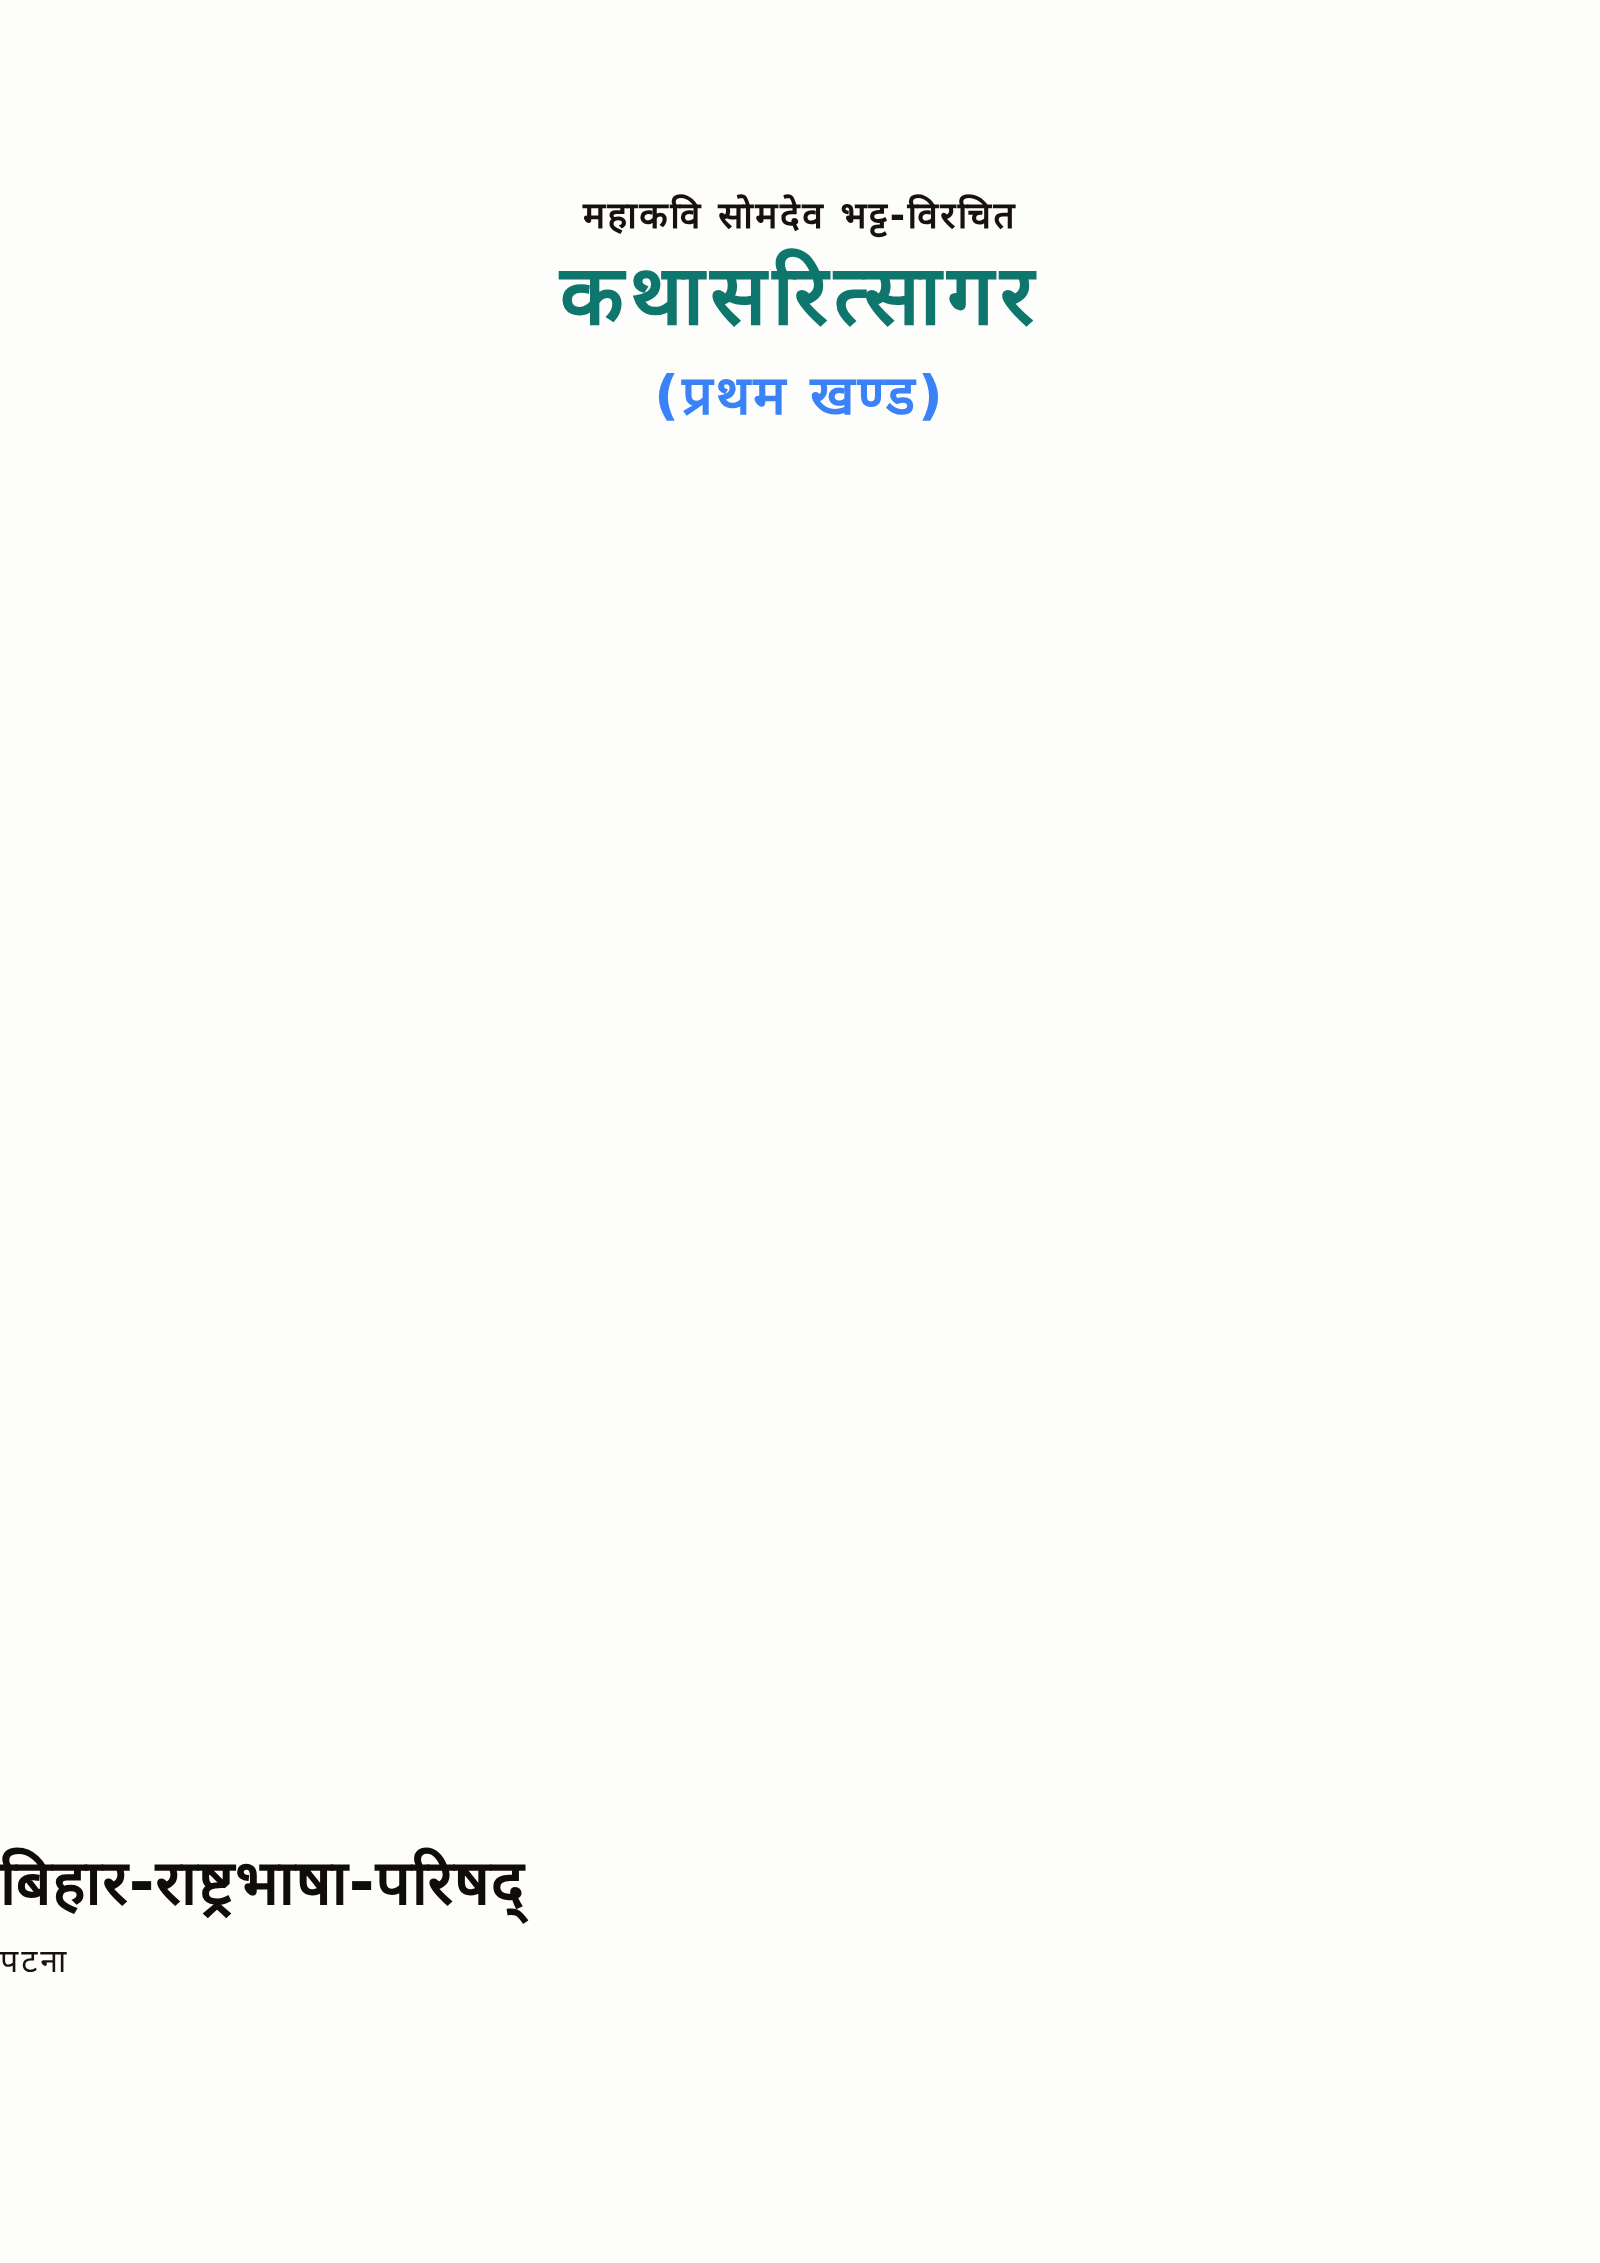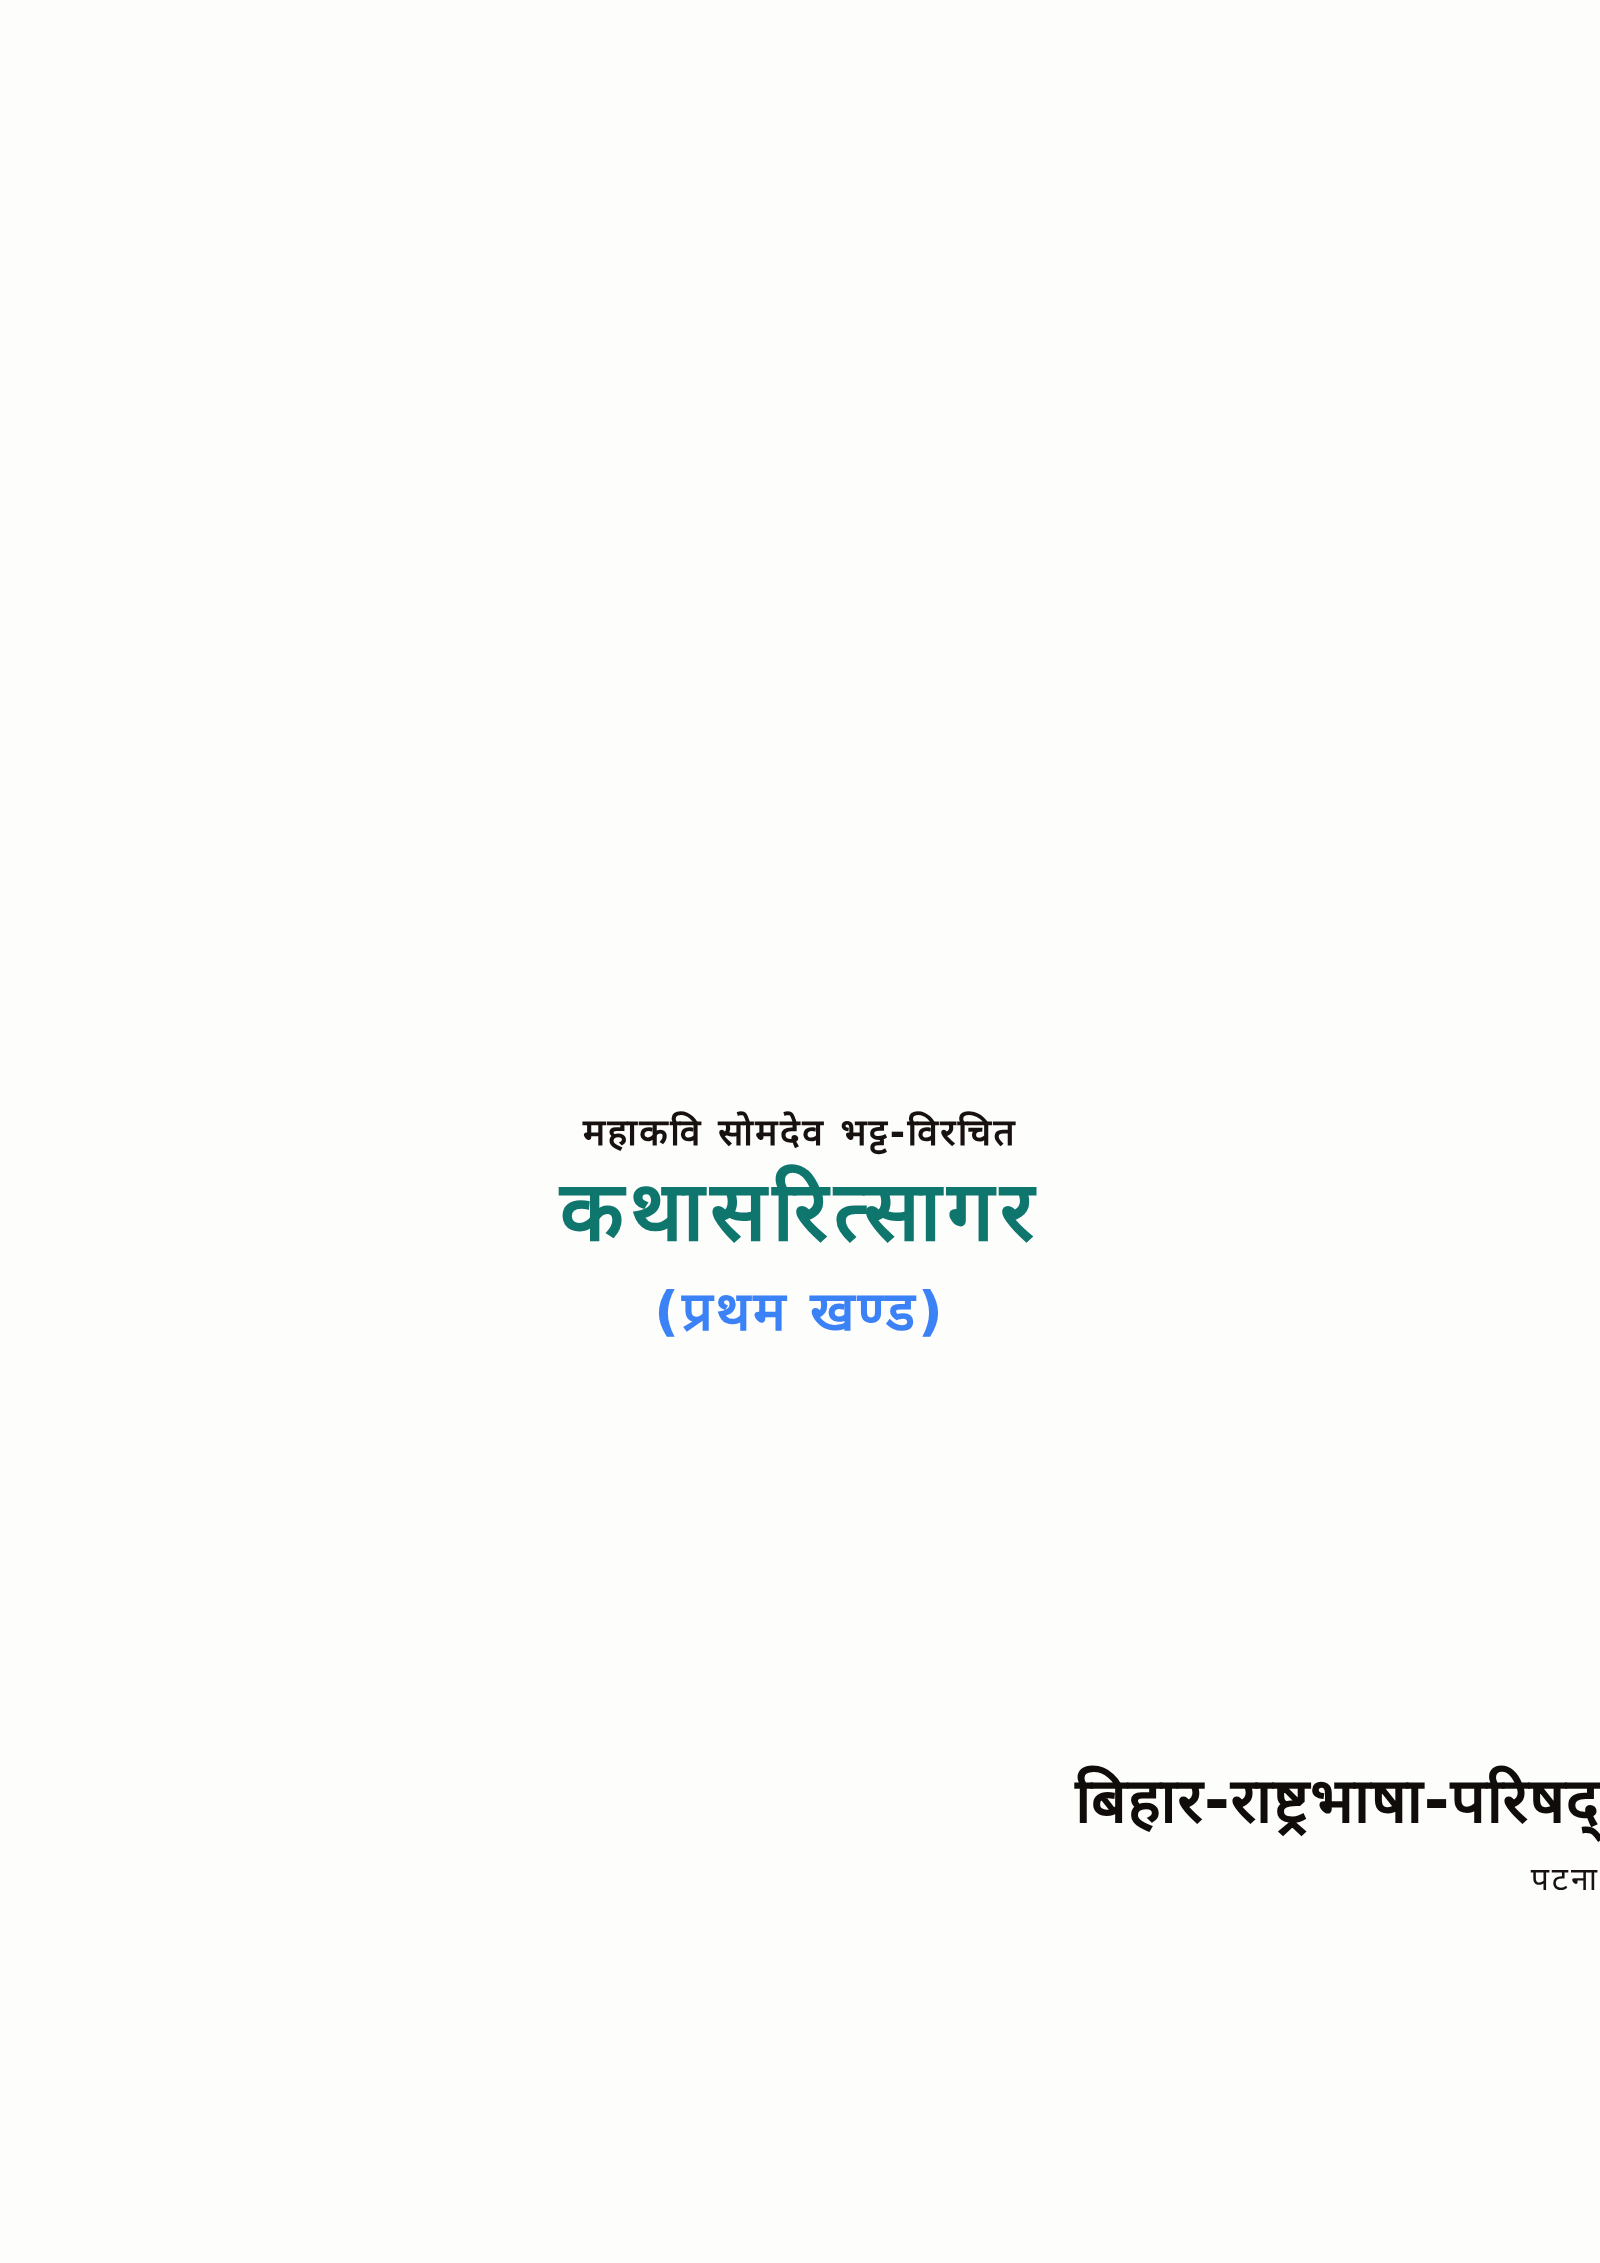--- a/index.html
+++ b/index.html
@@ -15,20 +15,21 @@
     position: relative;
     overflow: hidden;
   }
   .page {
     width: 1600px;
     height: 2263px;
     box-sizing: border-box;
     background: #fdfdfc;
     position: relative;
     display: flex;
+    flex-direction: column;
     align-items: center;
   }
 
   
   .title-block {
     margin-top: 196px;
     text-align: center;
     width: 100%;
   }
   .author-line {
@@ -85,22 +86,22 @@
     letter-spacing: 4px;
     margin-top: 26px;
     color: #0f0c0a;
   }
 
   
   .publisher-block {
     position: absolute;
     left: 0;
     right: 0;
-    top: 1756px;
-    text-align: right;
+    top: 1838px;
+    text-align: left;
   }
   .publisher-name {
     font-family: "DejaVu Sans", sans-serif;
     font-weight: 700;
     font-size: 62px;
     letter-spacing: 1px;
     color: #0f0c0a;
   }
   .publisher-city {
     font-family: "DejaVu Sans", sans-serif;

